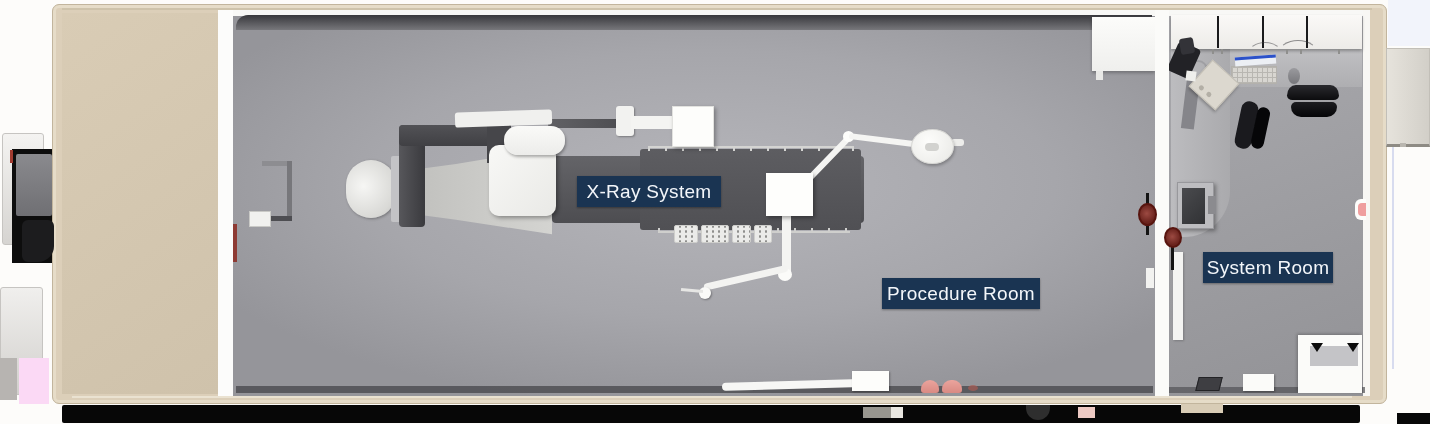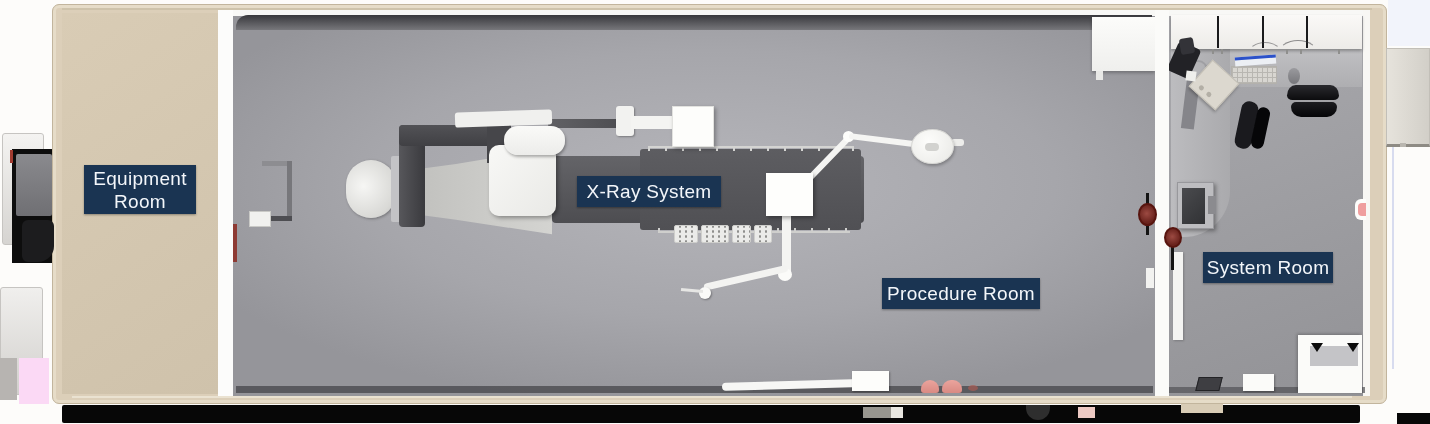--- a/index.html
+++ b/index.html
@@ -317,18 +317,17 @@
   <div class="cr-monitor-tab"></div>
   <div class="cr-steps"></div>
   <div class="cr-steps-inner"></div>
   <div class="cr-step-notch notch-l"></div>
   <div class="cr-step-notch notch-r"></div>
   <div class="cr-whitebox"></div>
   <div class="cr-bin"></div>
   <div class="cr-wall-pink"></div>
   <div class="cr-wall-pink-inner"></div>
 
-  <div class="badge equipment-label">Equipment Room</div>
   <div class="badge xray-label">X-Ray System</div>
   <div class="badge procedure-label">Procedure Room</div>
   <div class="badge control-label">System Room</div>
 
 </div>
 
 </body></html>

